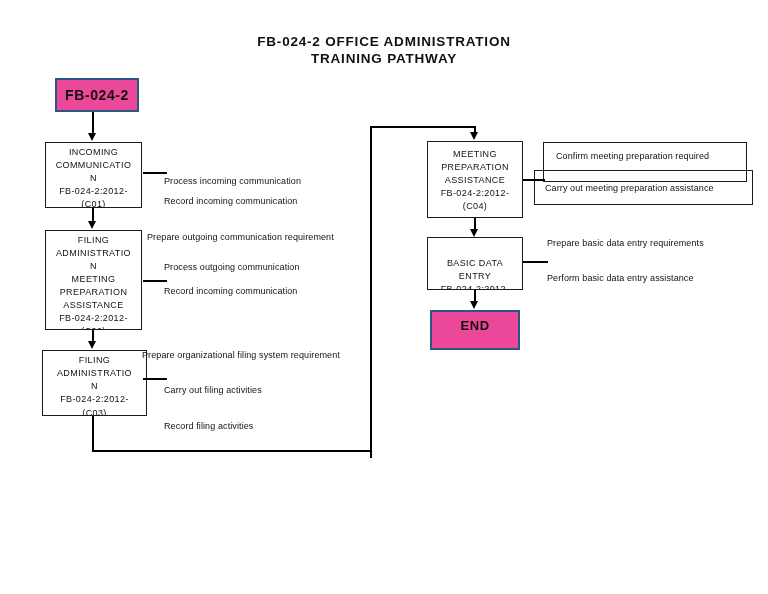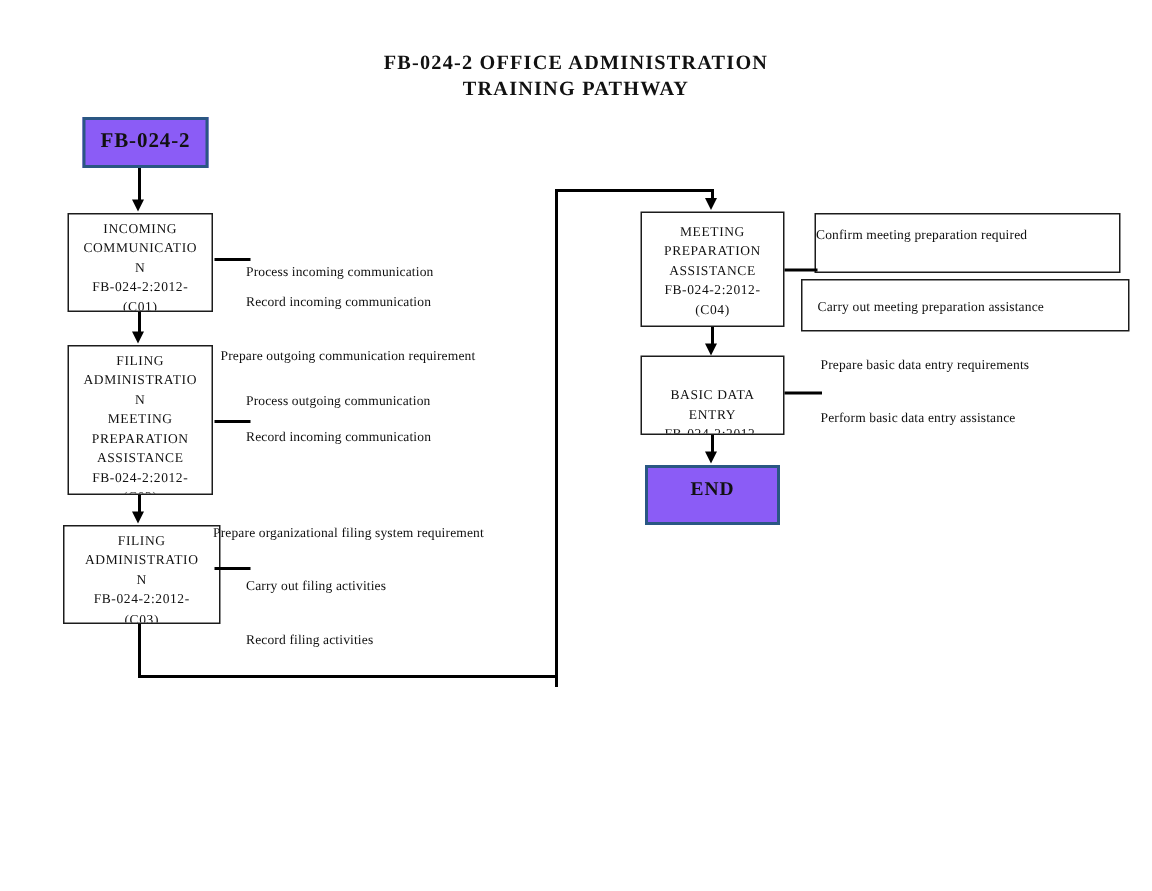--- a/index.html
+++ b/index.html
@@ -1,31 +1,31 @@
 <!DOCTYPE html>
 <html><head>
 <meta charset="utf-8">
 <style>
   html,body{margin:0;padding:0;background:#fff;}
   .canvas{
     position:relative;width:768px;height:594px;background:#ffffff;overflow:hidden;
-    font-family:Liberation Serif, serif;color:#000;
+    font-family:Liberation Sans, sans-serif;color:#000;
   }
   .title{
     position:absolute;left:0;top:33px;width:768px;text-align:center;
     font-size:13.5px;font-weight:bold;letter-spacing:0.8px;line-height:17px;color:#111;
   }
   .node{
     position:absolute;border:1px solid #1c1c1c;background:#fff;
     font-size:9px;letter-spacing:0.4px;text-align:center;line-height:13px;
     overflow:hidden;box-sizing:border-box;padding-top:3px;color:#111;
   }
   .node .bl{display:block;}
   .accent{
-    position:absolute;border:2px solid #2a5783;background:#8b5cf6;box-sizing:border-box;
+    position:absolute;border:2px solid #2a5783;background:#ec4899;box-sizing:border-box;
     font-weight:bold;color:#111;text-align:center;
   }
   .start-node{font-size:14px;line-height:30px;letter-spacing:0.6px;}
   .end-node{font-size:13px;line-height:15px;padding-top:6px;letter-spacing:0.6px;}
   .task{
     position:absolute;font-size:9px;color:#111;white-space:nowrap;letter-spacing:0.1px;
   }
   .tbox{
     position:absolute;border:1px solid #1c1c1c;background:transparent;
     box-sizing:border-box;font-size:9px;color:#111;white-space:nowrap;letter-spacing:0.1px;
@@ -102,24 +102,24 @@
   <span class="task" style="left:164px;top:196px;">Record incoming communication</span>
 
   <span class="task" style="left:147px;top:232px;">Prepare outgoing communication requirement</span>
   <span class="task" style="left:164px;top:262px;">Process outgoing communication</span>
   <span class="task" style="left:164px;top:286px;">Record incoming communication</span>
 
   <span class="task" style="left:142px;top:350px;">Prepare organizational filing system requirement</span>
   <span class="task" style="left:164px;top:385px;">Carry out filing activities</span>
   <span class="task" style="left:164px;top:421px;">Record filing activities</span>
 
-  <div class="tbox" style="left:534px;top:170px;width:219px;height:35px;padding:12px 0 0 10px;margin-top:16px;">
+  <div class="tbox" style="left:534px;top:170px;width:219px;height:35px;padding:12px 0 0 10px;">
     <span>Carry out meeting preparation assistance</span>
   </div>
-  <div class="tbox" style="left:543px;top:142px;width:204px;height:40px;padding:8px 0 0 0;">
+  <div class="tbox" style="left:543px;top:142px;width:204px;height:40px;padding:8px 0 0 12px;">
     <span>Confirm meeting preparation required</span>
   </div>
 
   <span class="task" style="left:547px;top:238px;">Prepare basic data entry requirements</span>
   <span class="task" style="left:547px;top:273px;">Perform basic data entry assistance</span>
 
   <div class="vline" style="left:92px;top:112px;height:23px;"></div>
   <div class="arrow-down" style="left:88px;top:133px;"></div>
 
   <div class="vline" style="left:92px;top:208px;height:14px;"></div>

